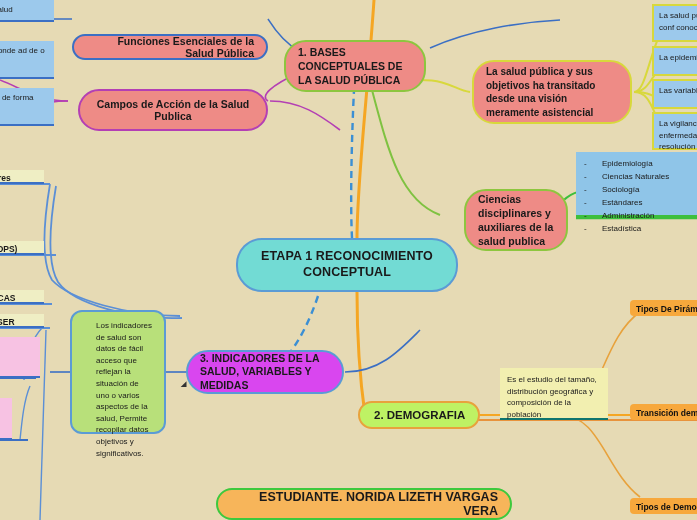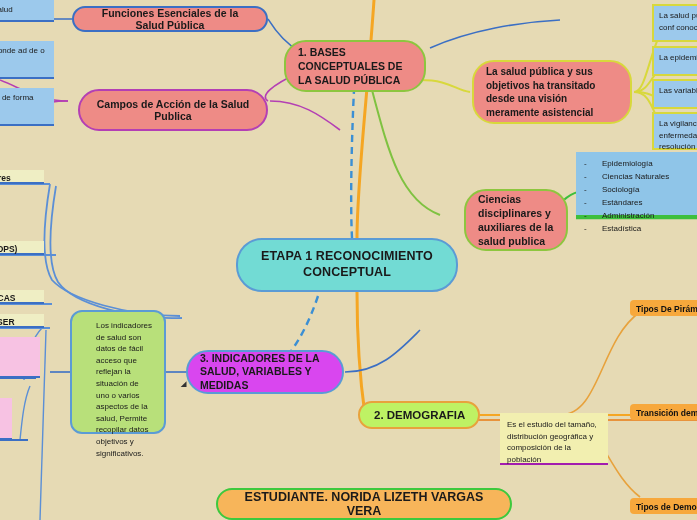--- a/index.html
+++ b/index.html
@@ -55,21 +55,22 @@
   .pill.salmon-green {
     background: #ee8b86;
     border-color: #8dc63f;
     font-size: 10.5px;
     line-height: 1.35;
   }
   .pill.salmon-blue {
     background: #ee8b86;
     border-color: #3b6fc4;
     font-size: 10.5px;
-    text-align: center;
+    text-align: right;
+    margin-top: 28px;
   }
   .pill.salmon-purple {
     background: #ee8b86;
     border-color: #b43fb4;
     font-size: 10.5px;
     text-align: center;
   }
   .pill.salmon-yellow {
     background: #ee8b86;
     border-color: #d8d83c;
@@ -133,24 +134,23 @@
     padding: 2px 5px;
   }
   .rect.pink {
     background: #f7c2e3;
     border-bottom: 2px solid #3b6fc4;
     font-weight: bold;
     font-size: 8.5px;
   }
   .rect.yellow-note {
     background: #f2efb0;
-    border-bottom: 2px solid #a21caf;
+    border-bottom: 2px solid #0f766e;
     font-size: 8px;
     padding: 6px 7px;
-    margin-top: 45px;
   }
   .rect.listbox {
     background: #8fc5e8;
     border-bottom: 3px solid #3dbf3d;
     font-size: 8px;
     padding: 6px 4px 6px 8px;
   }
   .rect.orange-tab {
     background: #f7a83c;
     border-radius: 4px;
@@ -364,17 +364,17 @@
   </div>
 
   <div class="node rect orange-tab" style="left:630px; top:404px; width:90px; height:16px;">
     <span>Transición demo</span>
   </div>
 
   <div class="node rect orange-tab" style="left:630px; top:498px; width:90px; height:16px;">
     <span>Tipos de Demogra</span>
   </div>
 
-  <div class="node pill orange-green" style="left:216px; top:488px; width:296px; height:32px;">
+  <div class="node pill orange-green" style="left:216px; top:488px; width:296px; height:32px;text-align:right;">
     <span>ESTUDIANTE. NORIDA LIZETH VARGAS VERA</span>
   </div>
 
 </div>
 
 </body></html>

